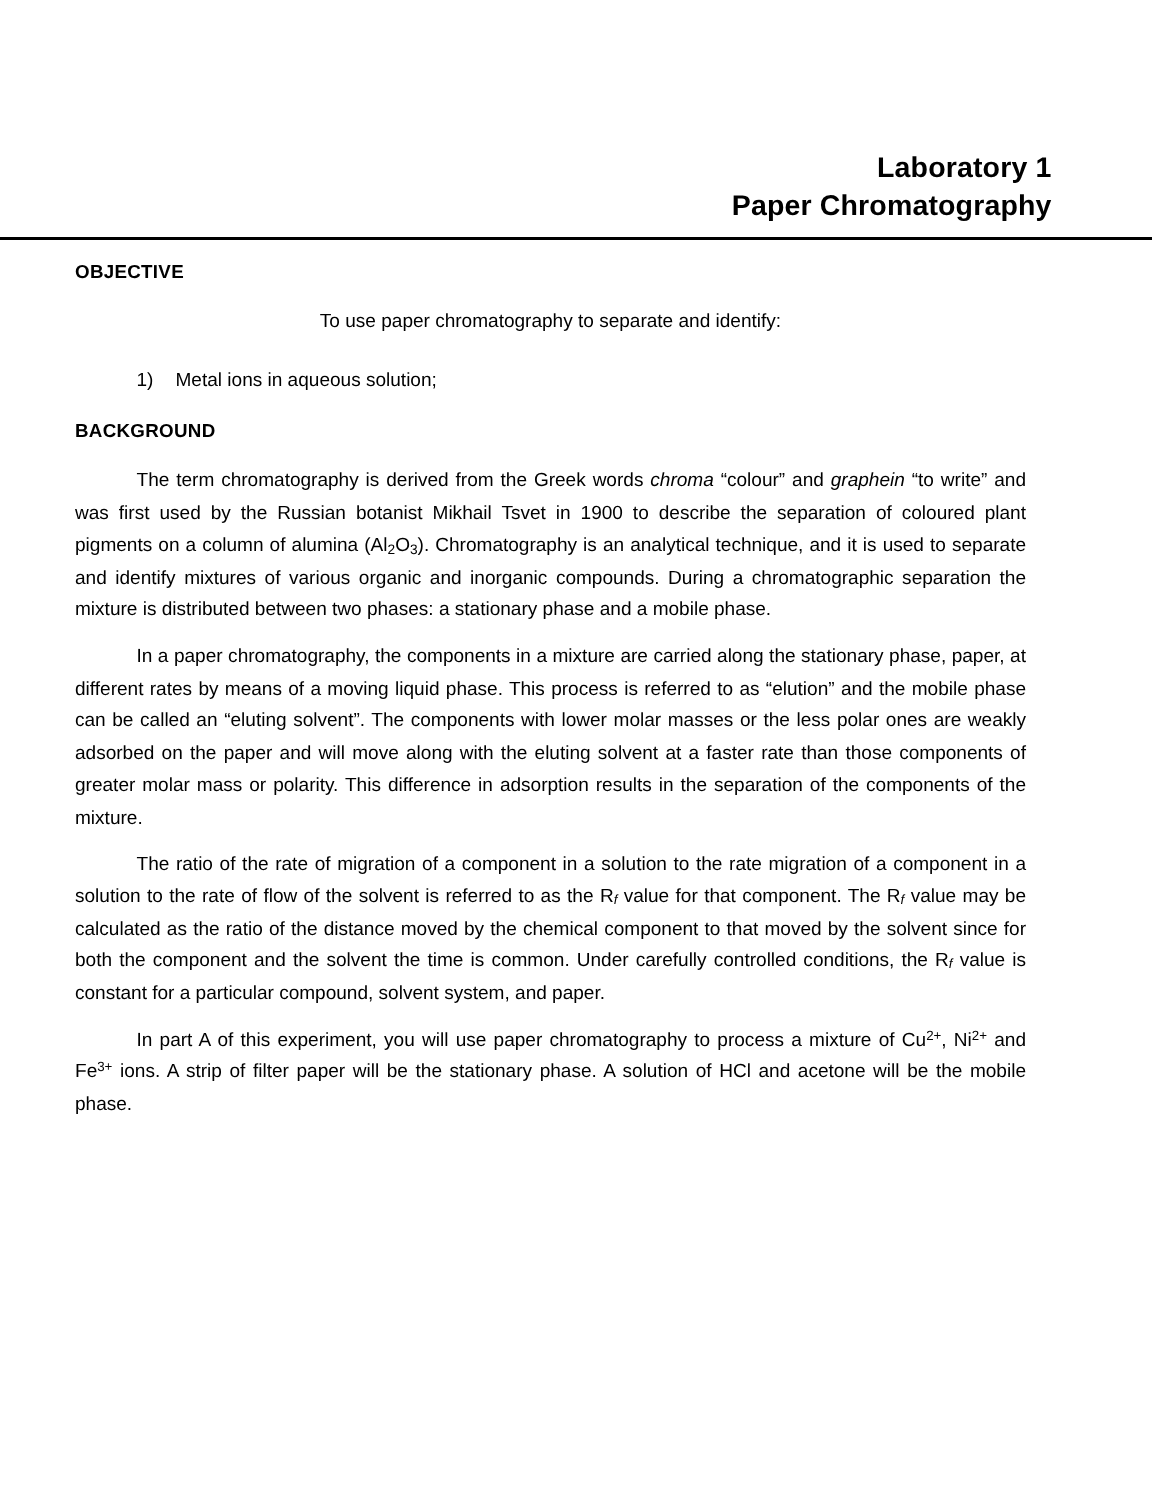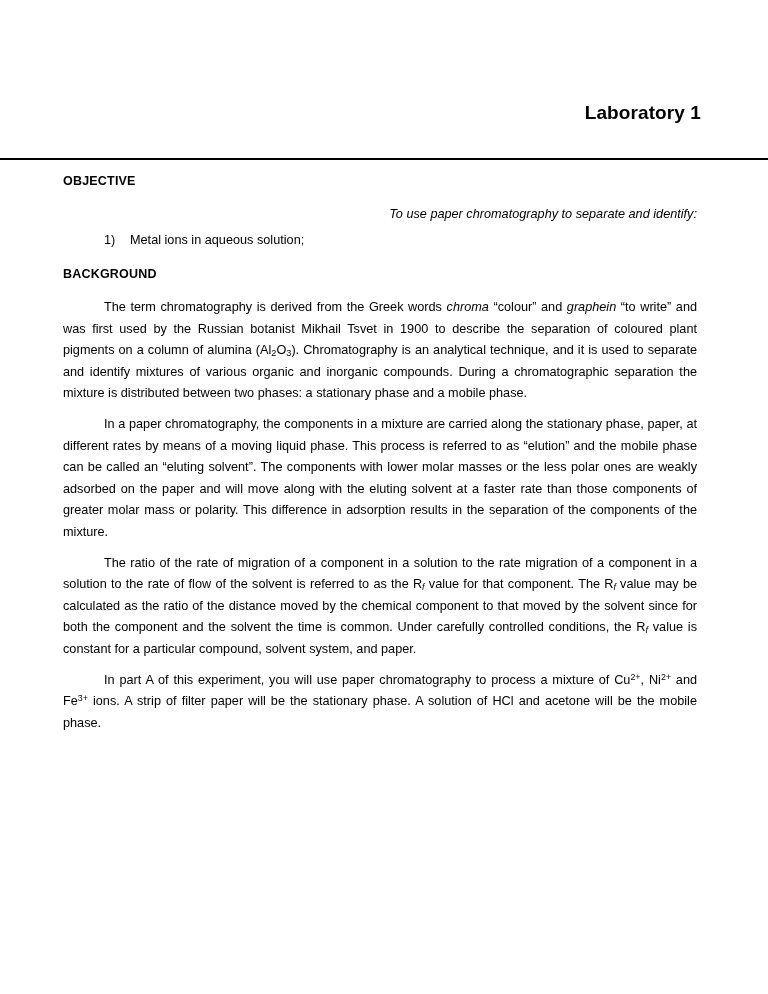--- a/index.html
+++ b/index.html
@@ -41,41 +41,40 @@
     left: 0px;
     width: 768px;
     height: 0;
     border-top: 2px solid #000000;
   }
 
   
   .content {
     position: absolute;
     top: 172px;
-    left: 63px;
+    left: 50px;
     width: 634px;
   }
 
   .section-heading {
     font-weight: bold;
     font-size: 12.5px;
     line-height: 18px;
     margin: 0 0 14px 0;
     letter-spacing: 0.2px;
   }
   .section-heading.bg {
     margin-top: 15px;
   }
 
   .lead {
     font-size: 12.7px;
     line-height: 21px;
-    margin: 0 0 6px 0;
-    text-align: right;
-    font-style: italic;
+    margin: 0 0 19px 0;
+    text-align: center;
   }
 
   ol.objective-list {
     margin: 0 0 0 0;
     padding: 0;
     list-style: none;
   }
   ol.objective-list li {
     font-size: 12.7px;
     line-height: 19px;
@@ -131,20 +130,21 @@
     line-height: 16px;
   }
 </style>
 </head>
 <body>
 
 <div class="page">
 
   <div class="header-block">
     <div class="header-line">Laboratory 1</div>
+    <div class="header-line">Paper Chromatography</div>
   </div>
   <div class="header-rule"></div>
 
   <div class="content">
 
     <h2 class="section-heading">OBJECTIVE</h2>
 
     <p class="lead">To use paper chromatography to separate and identify:</p>
 
     <ol class="objective-list">

